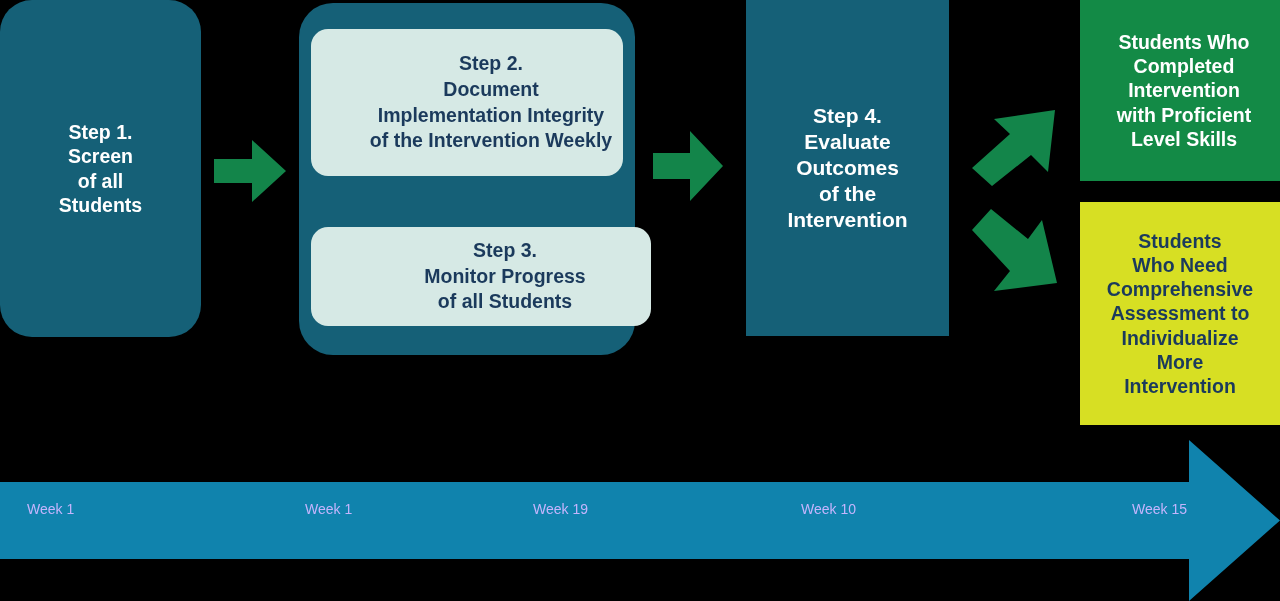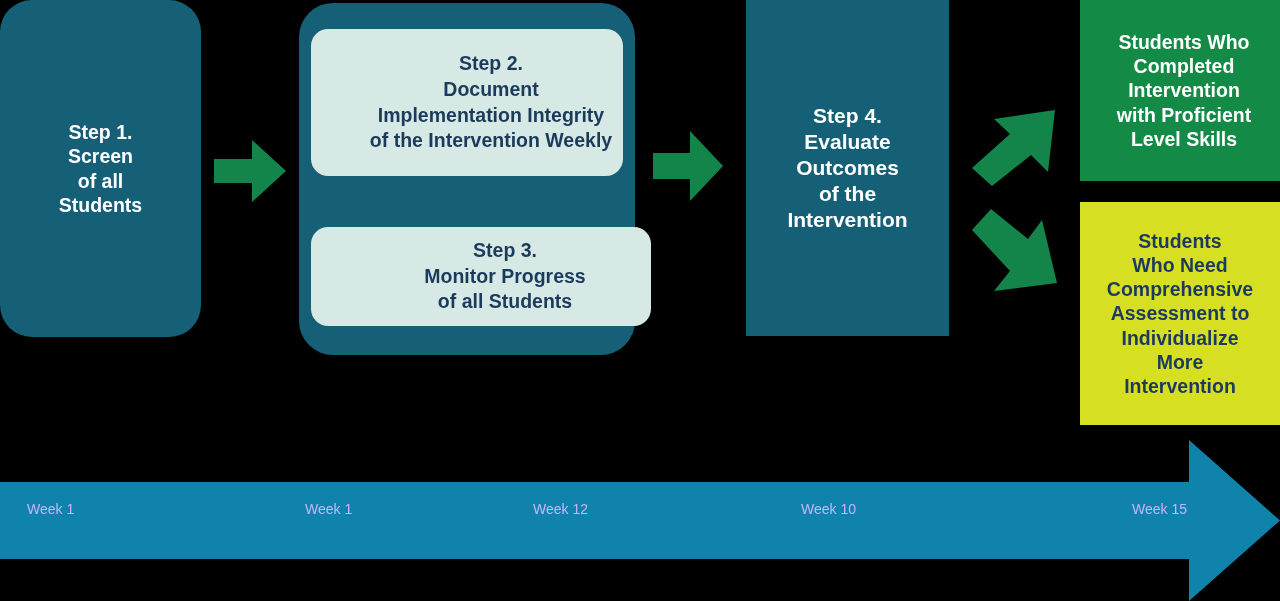--- a/index.html
+++ b/index.html
@@ -185,18 +185,18 @@
     <span>Students<br>Who Need<br>Comprehensive<br>Assessment to<br>Individualize<br>More<br>Intervention</span>
   </div>
 
   <svg class="timeline" viewBox="0 0 1280 161" width="1280" height="161">
     <polygon points="0,42 1189,42 1189,0 1280,80.5 1189,161 1189,119 0,119" fill="#1083ad"></polygon>
   </svg>
 
   <div id="timeline-labels">
       <div class="timeline-label" style="left: 27px;">Week 1</div>
       <div class="timeline-label" style="left: 305px;">Week 1</div>
-      <div class="timeline-label" style="left: 533px;">Week 12</div>
+      <div class="timeline-label" style="left: 533px;">Week 19</div>
       <div class="timeline-label" style="left: 801px;">Week 10</div>
       <div class="timeline-label" style="left: 1116px; margin-left: 16px;">Week 15</div>
     </div>
 
 </div>
 
 </body></html>

